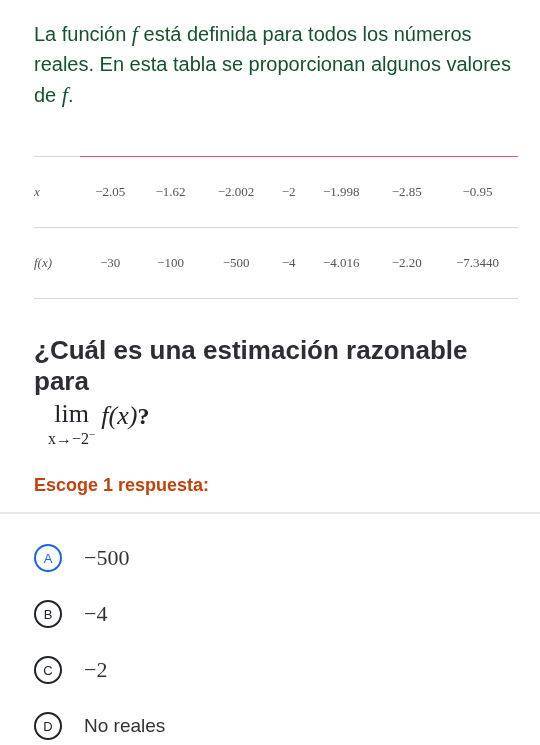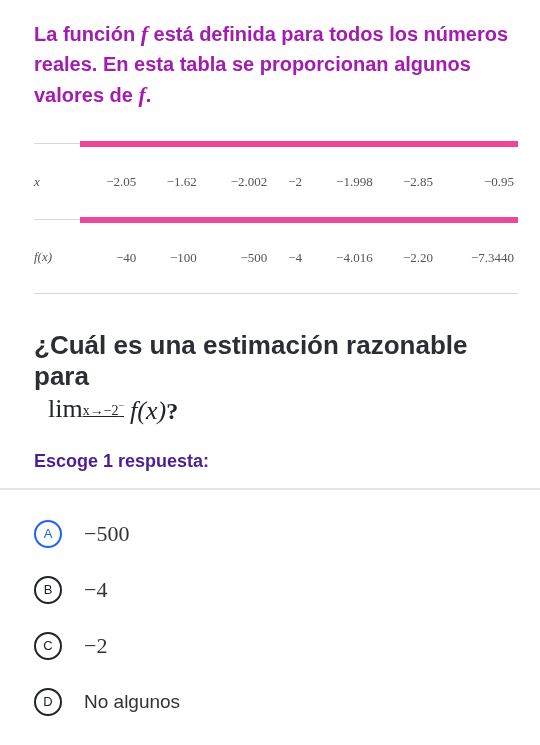--- a/index.html
+++ b/index.html
@@ -8,23 +8,22 @@
     width: 540px;
     height: 745px;
     background: #fff;
     color: #21242c;
     padding: 18px 22px 0 34px;
     position: relative;
   }
   .intro {
     font-size: 20px;
     line-height: 1.45;
-    color: #a21caf;
-    margin-bottom: 30px;
-    font-weight: bold;
+    color: #14532d;
+    margin-bottom: 45px;
   }
   .intro .fvar1 { font-family: "Times New Roman", serif; font-style: italic; font-size: 22px; }
   .intro .fvar2 { font-family: "Times New Roman", serif; font-style: italic; font-size: 22px; }
 
   table.values {
     border-collapse: collapse;
     width: 100%;
     font-size: 13px;
     margin-bottom: 36px;
   }
@@ -33,53 +32,53 @@
     font-weight: normal;
     font-family: "Times New Roman", serif;
     font-style: italic;
     padding: 10px 6px 10px 0;
     border-top: 1px solid #d6d8da;
     border-bottom: 1px solid #d6d8da;
     color: #555;
     width: 46px;
   }
   table.values td {
-    text-align: right;
+    text-align: center;
     padding: 27px 4px;
-    border-top: 6px solid #ec4899;
+    border-top: 1px solid #ec4899;
     border-bottom: 1px solid #d6d8da;
     font-family: "Times New Roman", serif;
     color: #555;
     white-space: nowrap;
   }
 
   .question {
     font-size: 26px;
     font-weight: 700;
     color: #2b2e34;
     margin-bottom: 4px;
   }
   .limit-wrap {
     display: inline-flex;
+    flex-direction: column;
     align-items: center;
     vertical-align: top;
     margin: 0 6px 0 14px;
     line-height: 1;
   }
   .lim-top {
     font-family: "Times New Roman", serif;
     font-size: 26px;
     font-weight: 400;
   }
   .lim-bot {
     font-family: "Times New Roman", serif;
-    font-size: 14px;
+    font-size: 16px;
     font-weight: 400;
     margin-top: 2px;
-    text-decoration: underline;
   }
   .fx-expr {
     font-family: "Times New Roman", serif;
     font-style: italic;
     font-size: 26px;
     font-weight: 400;
     line-height: 1;
     position: relative;
     top: 2px;
   }
@@ -92,21 +91,21 @@
   }
   .question-line2 {
     display: flex;
     align-items: flex-start;
     margin-bottom: 28px;
   }
 
   .choose {
     font-size: 18px;
     font-weight: 700;
-    color: #4c1d95;
+    color: #c2410c;
     margin-bottom: 16px;
   }
   .divider {
     height: 2px;
     background: #e4e5e7;
     margin: 0 -22px 0 -34px;
   }
 
   .choices { margin-top: 16px; }
   .choice {
@@ -153,21 +152,21 @@
     <td>−2.05</td>
     <td>−1.62</td>
     <td>−2.002</td>
     <td>−2</td>
     <td>−1.998</td>
     <td>−2.85</td>
     <td>−0.95</td>
   </tr>
   <tr>
     <th>f(x)</th>
-    <td>−40</td>
+    <td>−30</td>
     <td>−100</td>
     <td>−500</td>
     <td>−4</td>
     <td>−4.016</td>
     <td>−2.20</td>
     <td>−7.3440</td>
   </tr>
 </tbody>
   </table>
 
@@ -192,15 +191,15 @@
   <div class="choice">
     <span class="badge">B</span>
     <span class="label">−4</span>
   </div>
   <div class="choice">
     <span class="badge">C</span>
     <span class="label">−2</span>
   </div>
   <div class="choice">
     <span class="badge">D</span>
-    <span class="label" style="font-family:-apple-system,BlinkMacSystemFont,'Segoe UI',Helvetica,Arial,sans-serif;font-size:19px;">No algunos</span>
+    <span class="label" style="font-family:-apple-system,BlinkMacSystemFont,'Segoe UI',Helvetica,Arial,sans-serif;font-size:19px;">No reales</span>
   </div>
 </div>
 
 </body></html>

